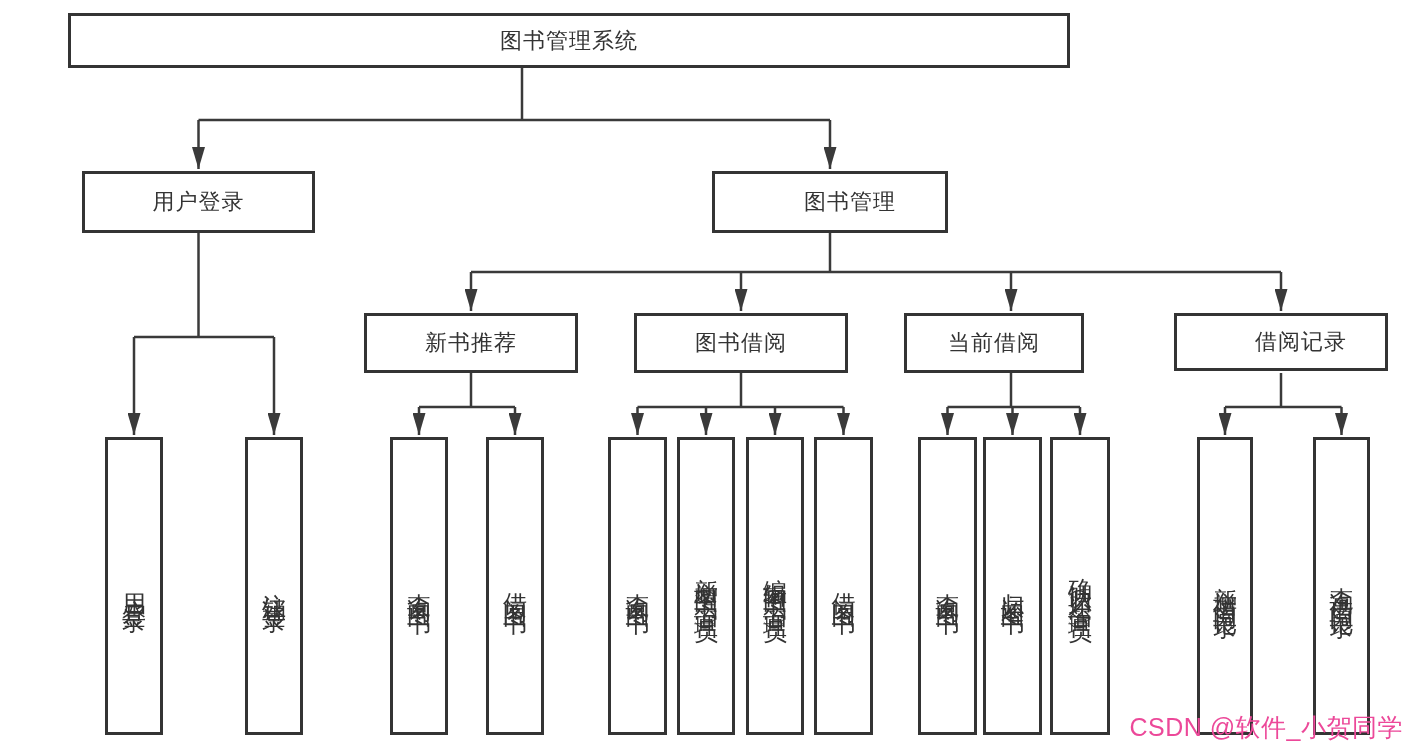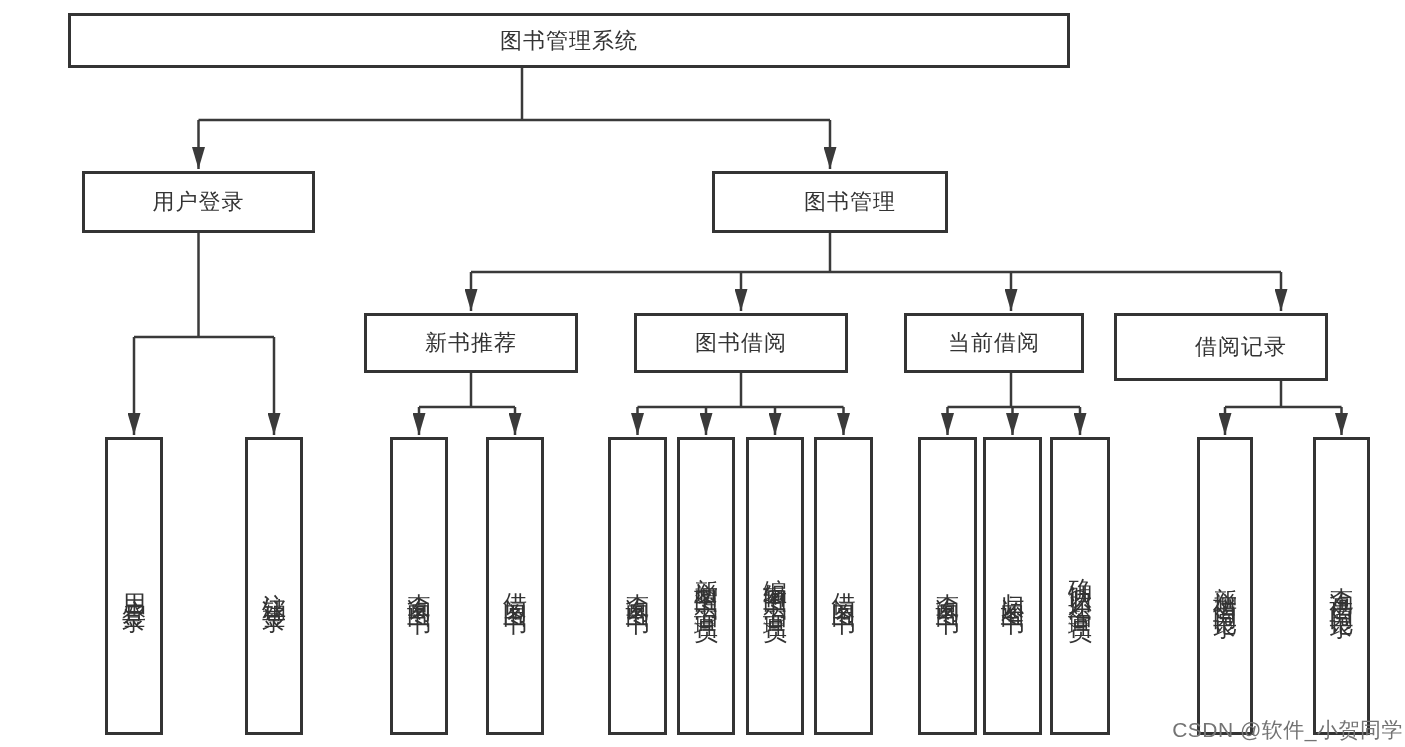--- a/index.html
+++ b/index.html
@@ -43,22 +43,22 @@
     font-size: 24px;
     letter-spacing: 6px;
     line-height: 1;
     text-align: center;
   }
   .watermark {
     position: absolute;
     right: 2px;
     bottom: 3px;
     z-index: 2;
-    font-size: 21px;
-    color: #737373;
+    font-size: 25px;
+    color: #ec4899;
     letter-spacing: 0.5px;
     white-space: nowrap;
   }
 </style>
 </head>
 <body>
 
 <div id="canvas">
 
   <svg id="connectors" viewBox="0 0 1405 747" xmlns="http://www.w3.org/2000/svg">
@@ -112,21 +112,21 @@
   </svg>
 
   <div class="box h-box" style="left:21px; top:13px; width:1002px; height:55px;margin-left:47px;">图书管理系统</div>
 
   <div class="box h-box" style="left:82px; top:171px; width:233px; height:62px;">用户登录</div>
   <div class="box h-box" style="left:712px; top:171px; width:236px; height:62px;padding-left:40px;">图书管理</div>
 
   <div class="box h-box" style="left:364px; top:313px; width:214px; height:60px;">新书推荐</div>
   <div class="box h-box" style="left:634px; top:313px; width:214px; height:60px;">图书借阅</div>
   <div class="box h-box" style="left:904px; top:313px; width:180px; height:60px;">当前借阅</div>
-  <div class="box h-box" style="left:1114px; top:313px; width:214px; height:68px;padding-left:40px;">借阅记录</div>
+  <div class="box h-box" style="left:1174px; top:313px; width:214px; height:58px;padding-left:40px;">借阅记录</div>
 
   <div class="box v-box" style="left:105px; top:437px; width:58px; height:298px;">用户登录</div>
   <div class="box v-box" style="left:245px; top:437px; width:58px; height:298px;">注销登录</div>
 
   <div class="box v-box" style="left:390px; top:437px; width:58px; height:298px;">查询图书</div>
   <div class="box v-box" style="left:486px; top:437px; width:58px; height:298px;">借阅图书</div>
 
   <div class="box v-box" style="left:608px; top:437px; width:59px; height:298px;">查询图书</div>
   <div class="box v-box" style="left:677px; top:437px; width:58px; height:298px;">新增图书（管理员）</div>
   <div class="box v-box" style="left:746px; top:437px; width:58px; height:298px;">编辑图书（管理员）</div>

